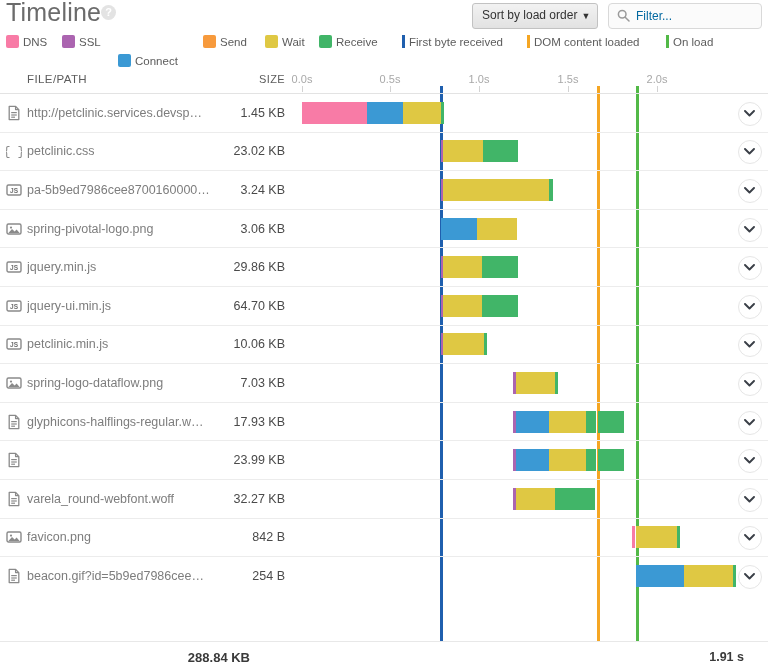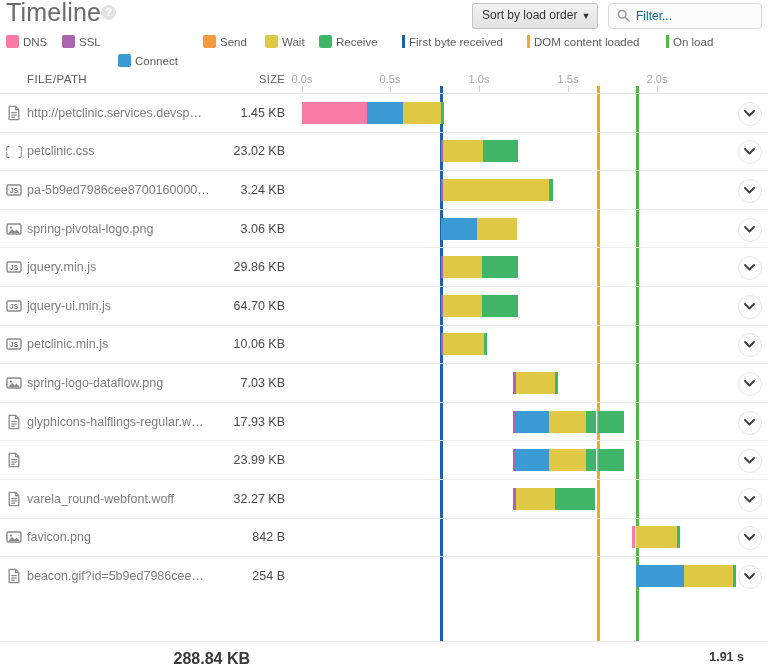--- a/index.html
+++ b/index.html
@@ -58,21 +58,21 @@
     border:1px solid #e6e6e6;background:#fff;cursor:pointer;}
   .chev svg{position:absolute;left:5px;top:7px;}
 
   
   .markers{position:absolute;left:0;top:86px;width:768px;height:556px;pointer-events:none;}
   .mk{position:absolute;top:0;width:3px;height:556px;}
 
   
   .footsep{position:absolute;left:0;top:641px;width:768px;height:1px;background:#e8e8e8;}
   .foot{position:absolute;left:0;top:642px;width:768px;height:28px;background:#fff;}
-  .total-size{position:absolute;left:140px;width:110px;top:8px;text-align:right;font-size:16px;font-weight:bold;color:#3a3a3a;}
+  .total-size{position:absolute;left:140px;width:110px;top:8px;text-align:right;font-size:13px;font-weight:bold;color:#3a3a3a;}
   .total-time{position:absolute;right:24px;top:8px;font-size:12.5px;font-weight:bold;color:#3a3a3a;}
 </style>
 </head>
 <body>
 
 <div class="app">
 
   <div class="header">
     <div class="title">Timeline</div>
     <div class="help-icon">?</div>

